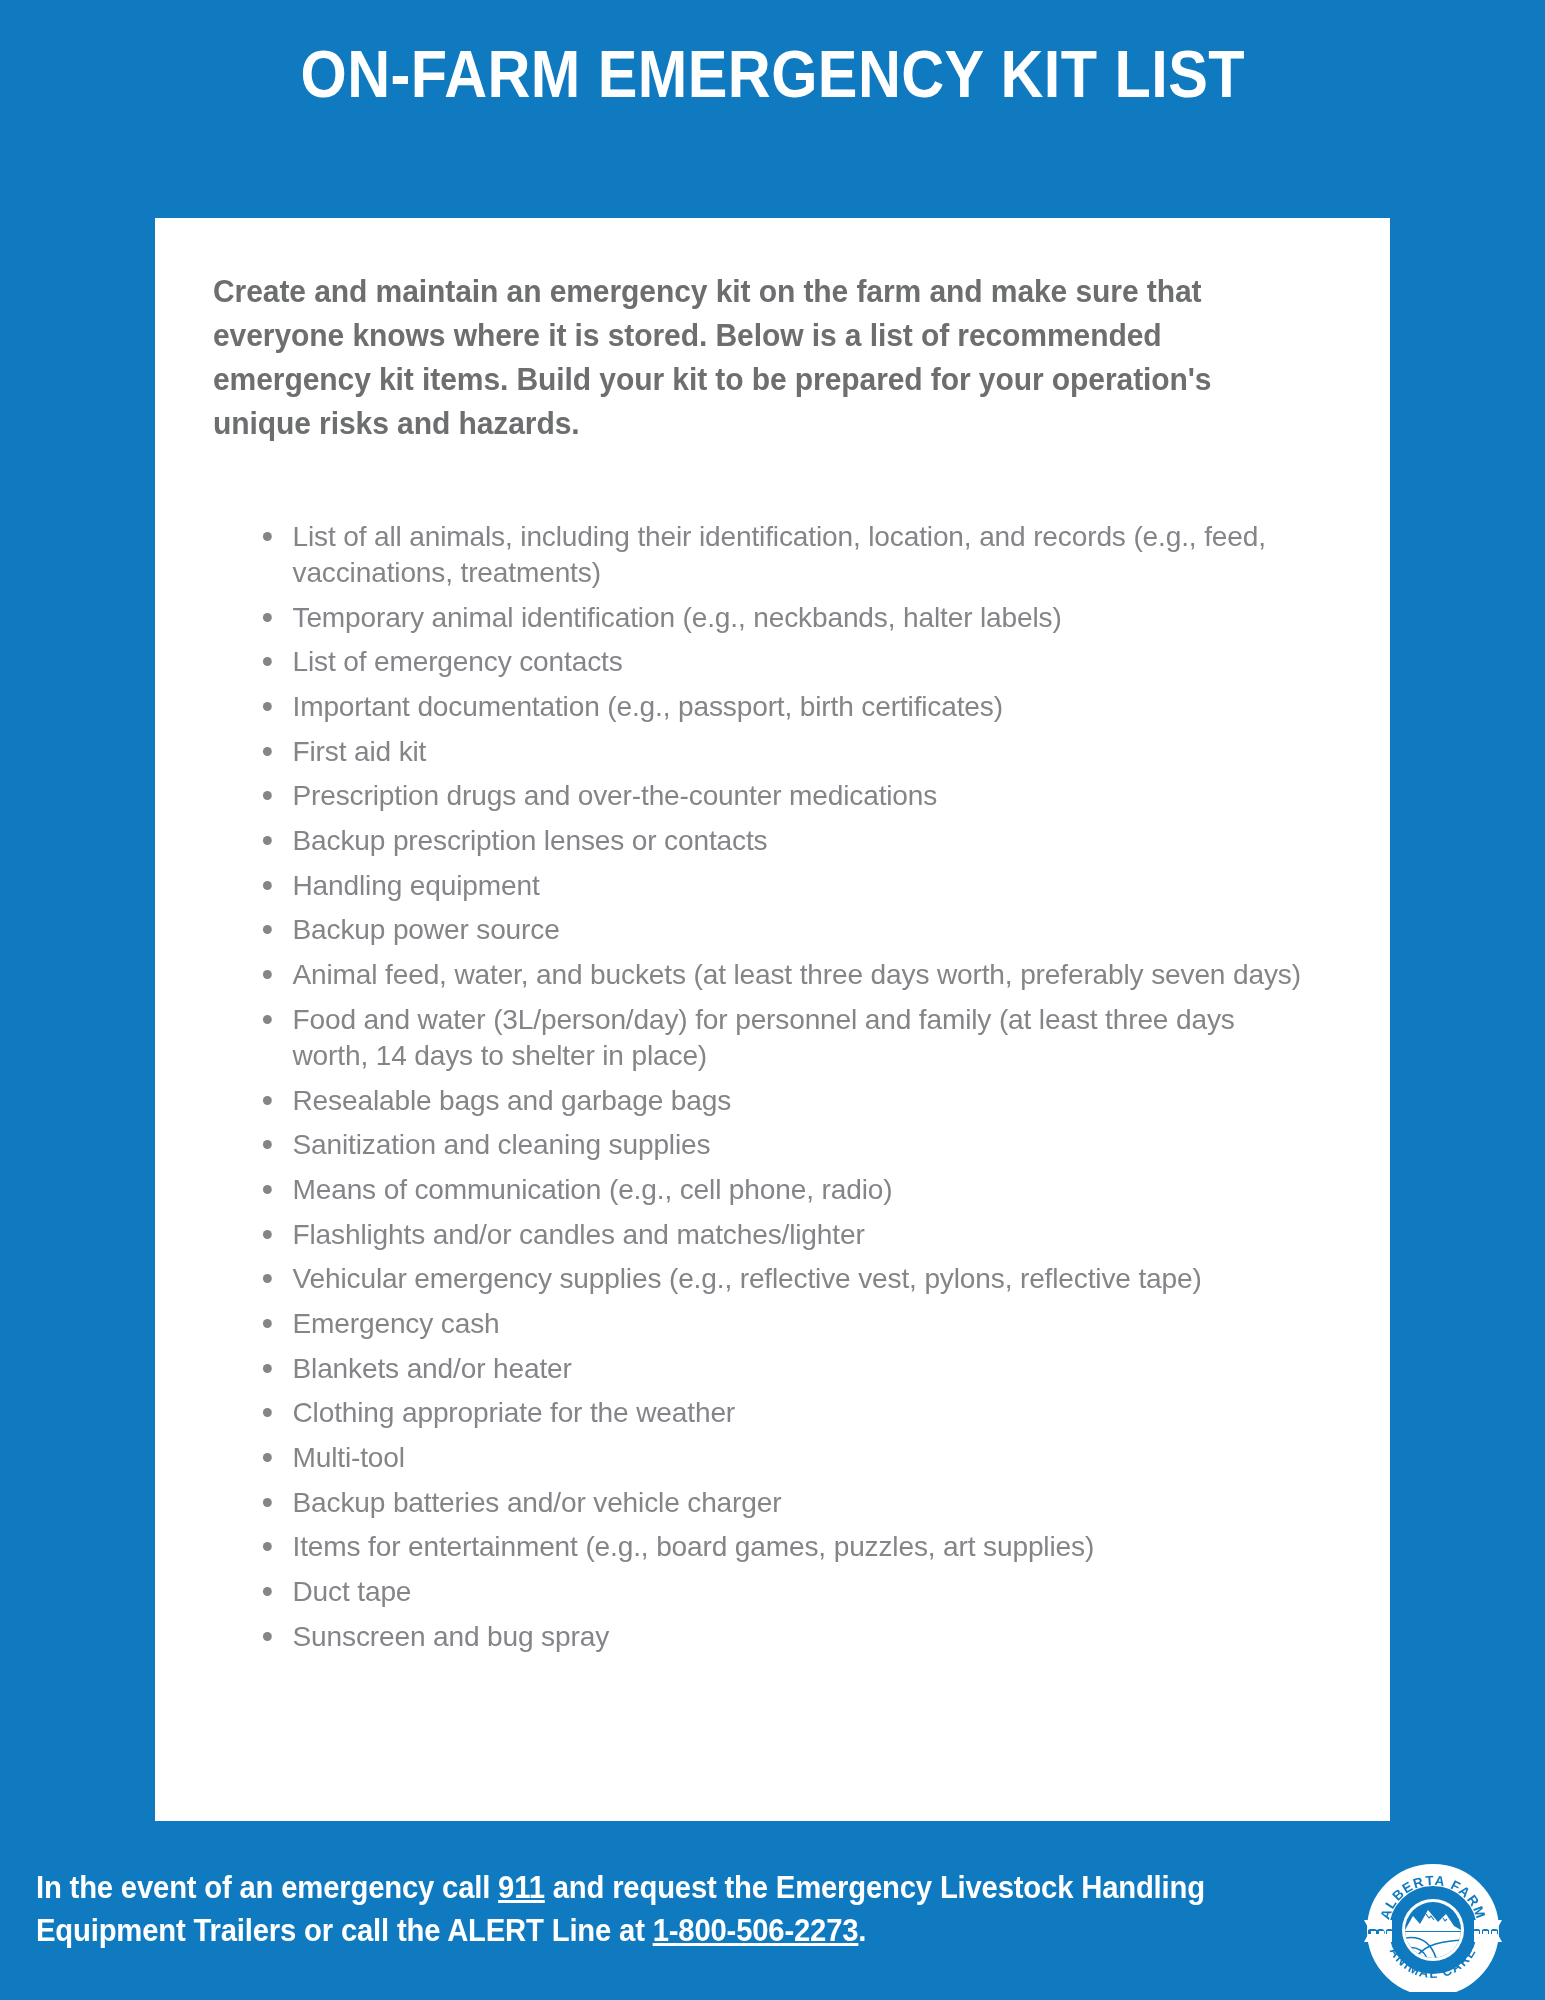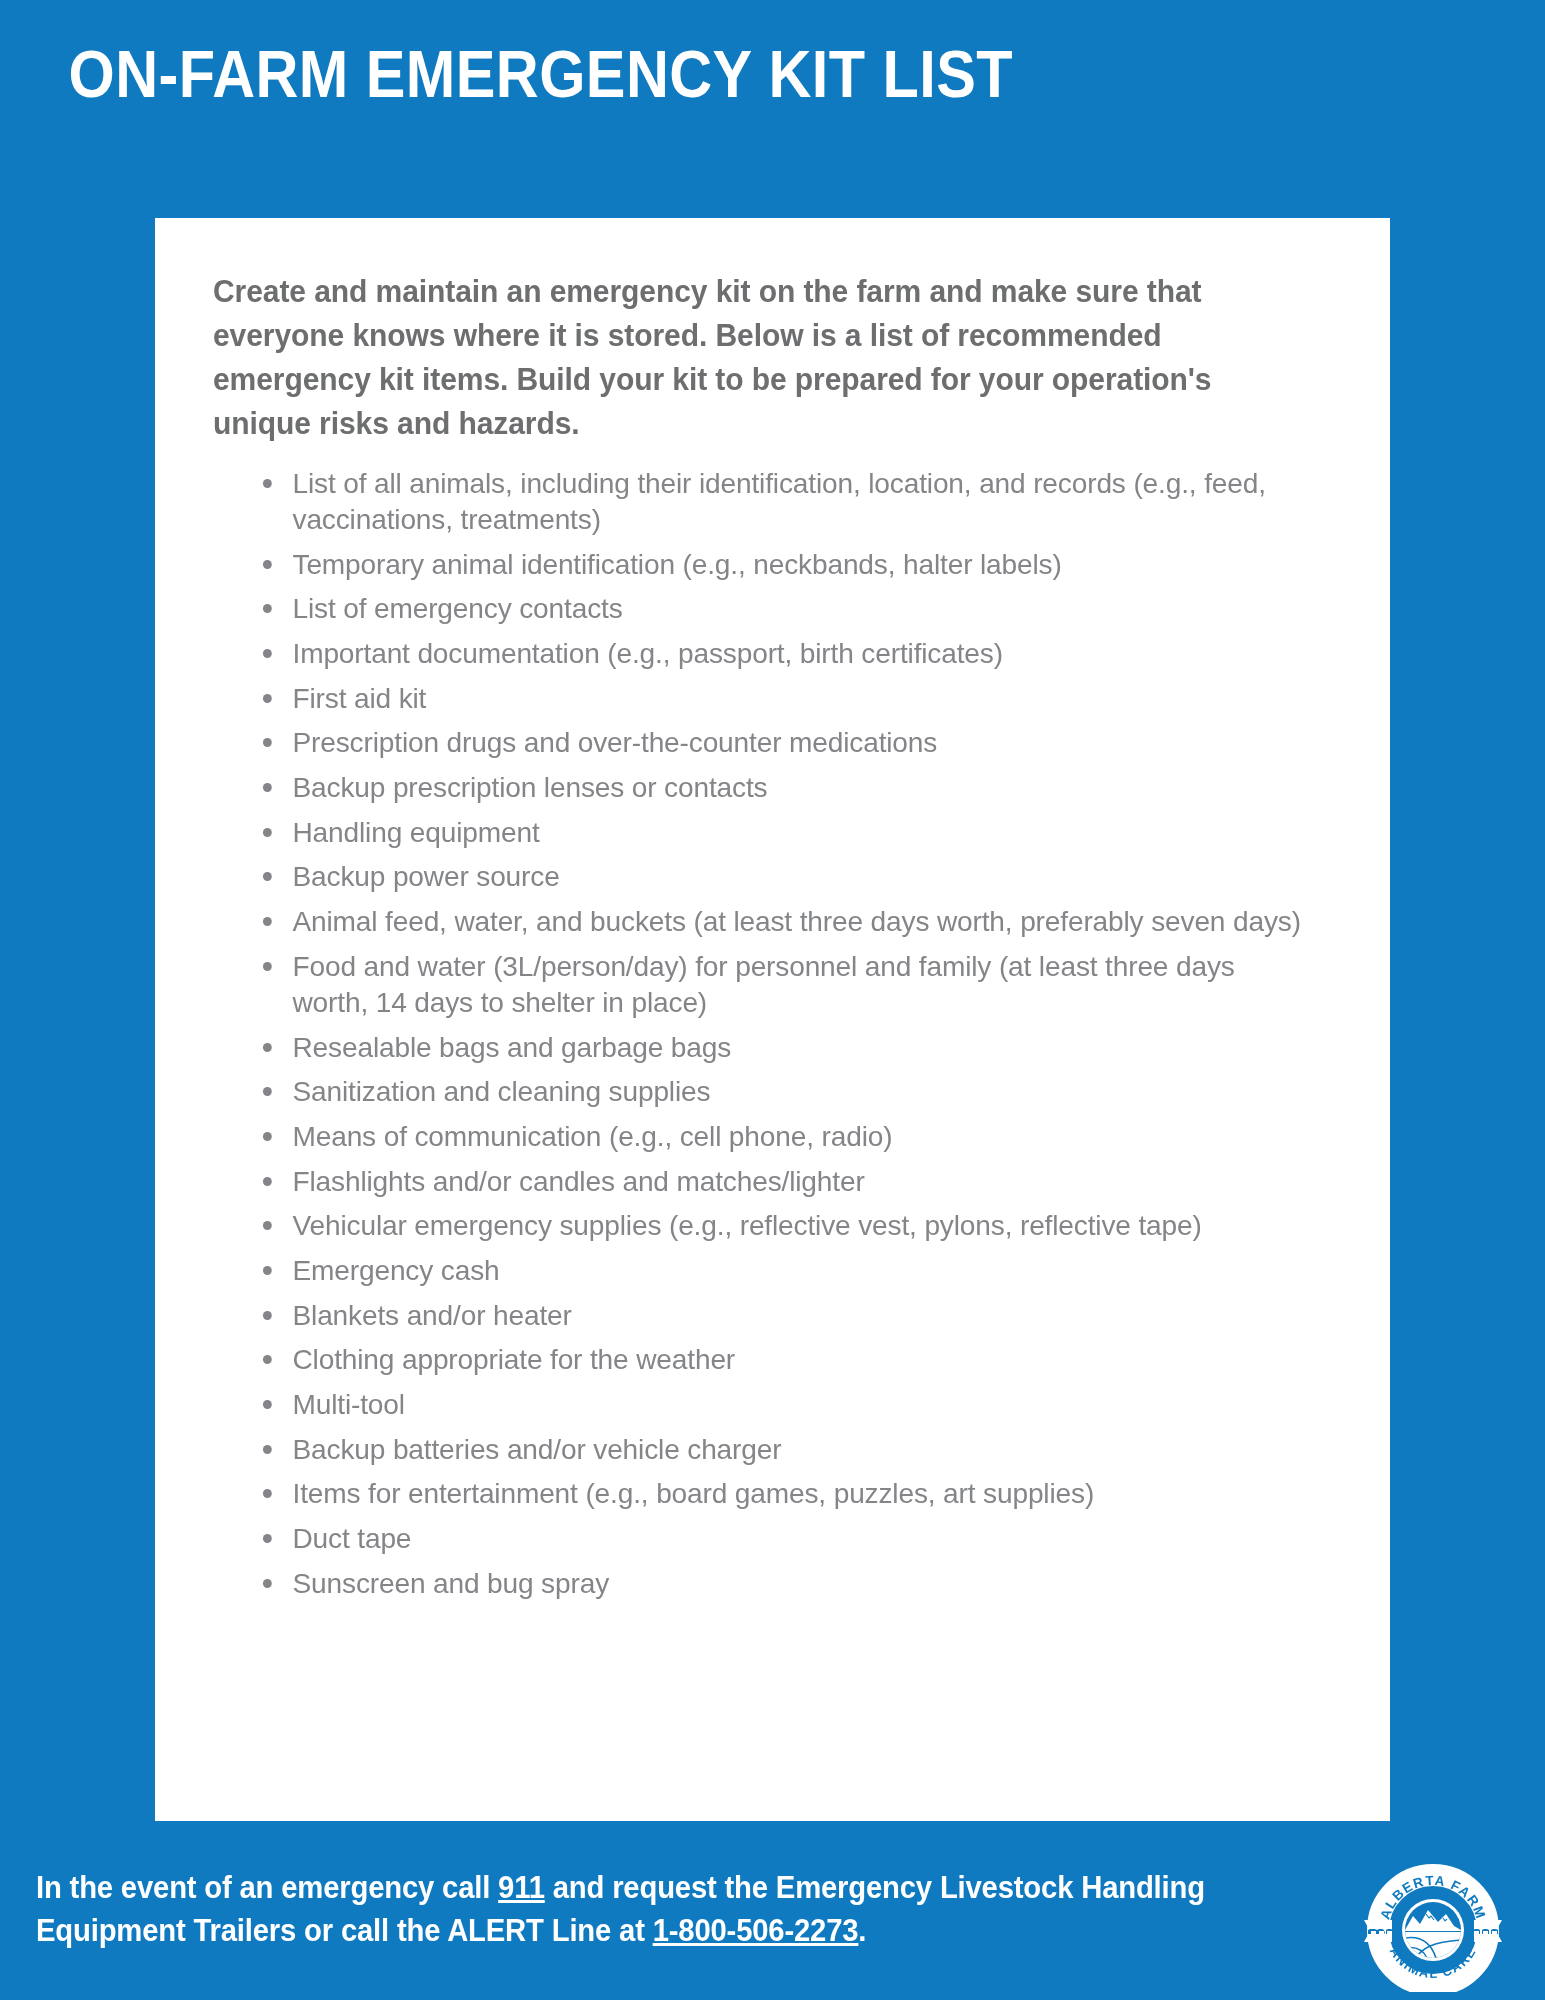--- a/index.html
+++ b/index.html
@@ -23,22 +23,21 @@
     height: 2000px;
     background: #0f7ac0;
   }
 
   
   .title-bar {
     position: absolute;
     left: 0;
     top: 38px;
     width: 1545px;
-    text-align: left;
-    padding-left: 16px;
+    text-align: center;
   }
 
   .poster-title {
     display: inline-block;
     color: #ffffff;
     font-family: "Liberation Sans", sans-serif;
     font-weight: 700;
     font-size: 66px;
     letter-spacing: 0.5px;
     line-height: 1.1;
@@ -65,21 +64,21 @@
     line-height: 1.44;
     letter-spacing: -0.1px;
     transform: scaleX(0.985);
     transform-origin: left top;
     margin-top: 8px;
   }
 
   
   .kit-list {
     list-style: none;
-    margin-top: 19px;
+    margin-top: 72px;
     padding-left: 46px;
   }
 
   .kit-list li {
     position: relative;
     color: #838588;
     font-size: 28.5px;
     line-height: 1.27;
     letter-spacing: -0.15px;
     padding-left: 34px;

